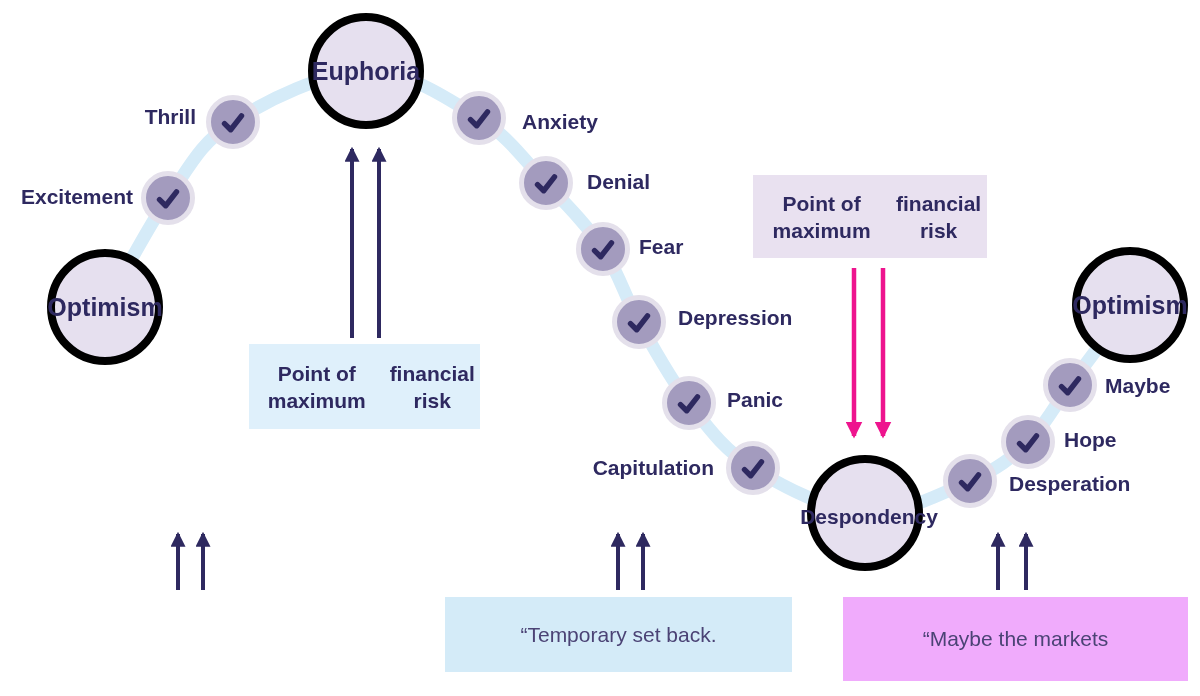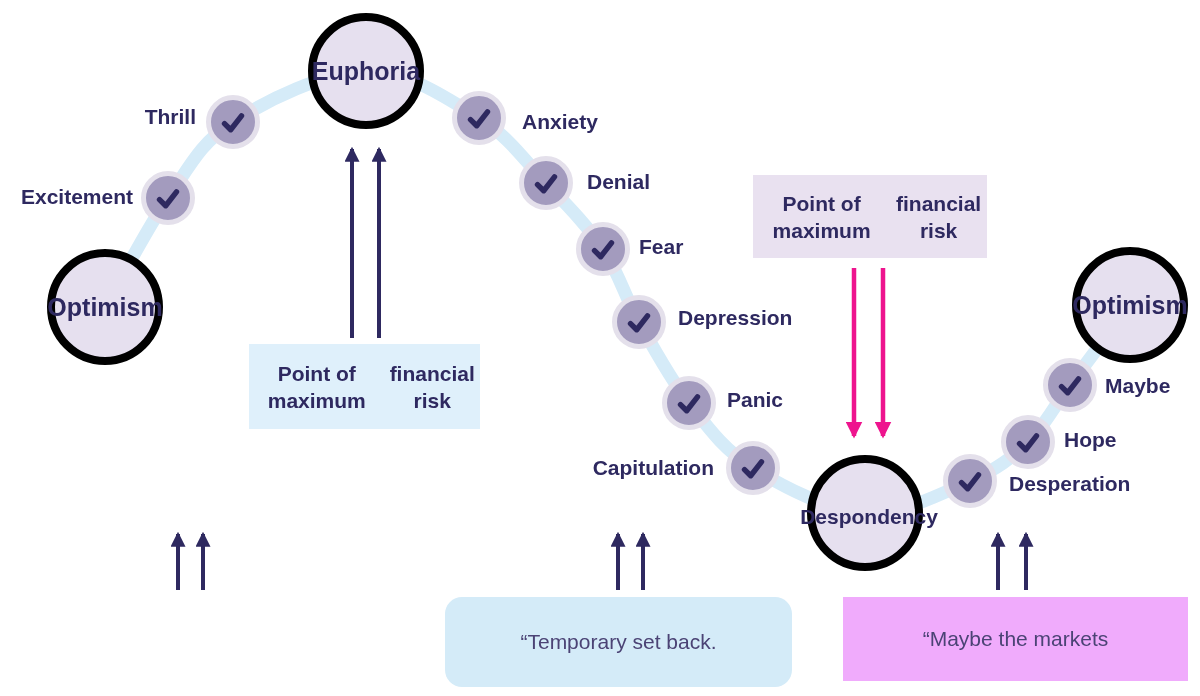--- a/index.html
+++ b/index.html
@@ -218,20 +218,20 @@
 
   <div class="risk-box blue" style="left:249px; top:344px; width:231px; height:85px;">
     <span>Point of maximum</span>
     <span>financial risk</span>
   </div>
   <div class="risk-box lavender" style="left:753px; top:175px; width:234px; height:83px;">
     <span>Point of maximum</span>
     <span>financial risk</span>
   </div>
 
-  <div class="quote-box blue" style="left:445px; top:597px; width:347px; height:90px;border-radius:17px;">
+  <div class="quote-box blue" style="left:445px; top:597px; width:347px; height:75px;">
     <span>“Temporary set back.</span>
   </div>
   <div class="quote-box lavender" style="left:843px; top:597px; width:345px; height:84px;">
     <span>“Maybe the markets</span>
   </div>
 
 </div>
 
 </body></html>

